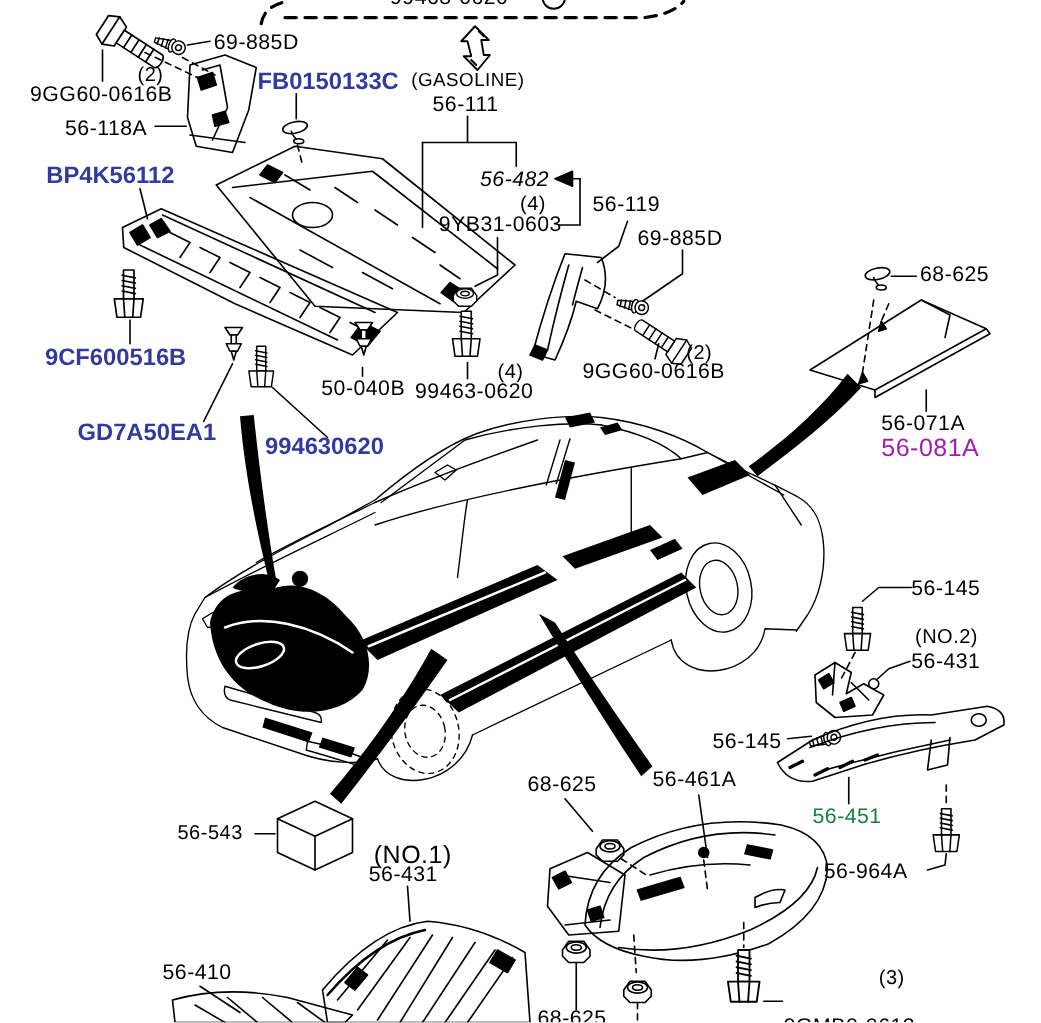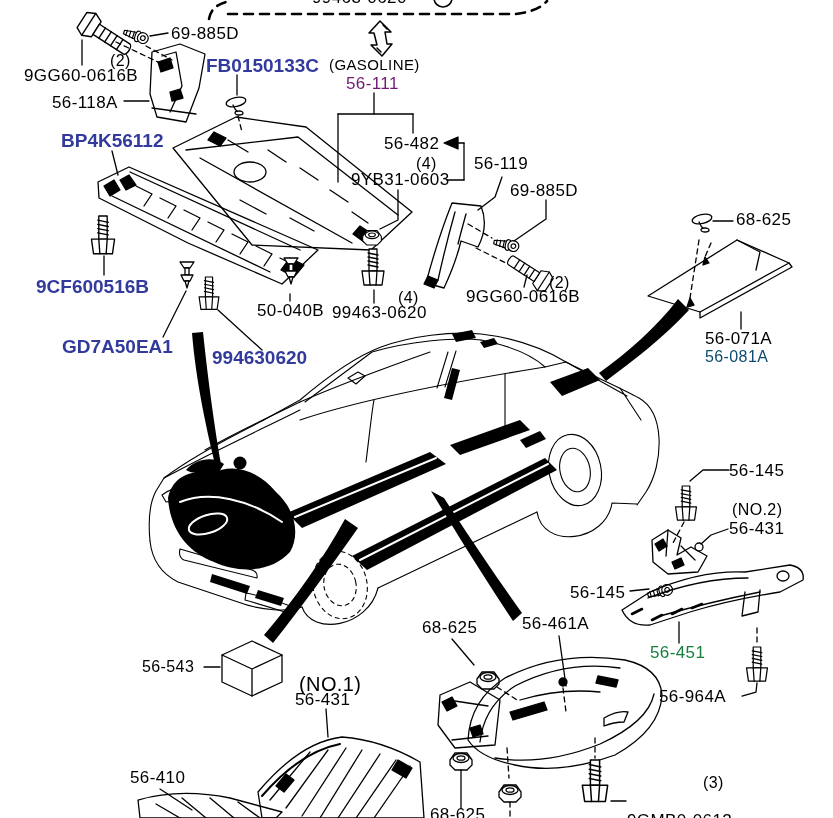--- a/index.html
+++ b/index.html
@@ -305,43 +305,43 @@
     <g>
       <path d="M138,800 Q180,788 230,798 L282,812 L276,818 L140,818 Z"></path>
       <path d="M156,804 L180,818 M182,798 L206,818 M210,798 L234,818 M238,802 L260,818"></path>
     </g>
     <line x1="160" y1="789" x2="192" y2="810"></line>
   </g>
 </svg>
 
 <div class="labels" id="labels-layer">
       <div class="lbl blue" style="left: 206px; top: 56px; font-size: 19px; color: rgb(50, 59, 156);">FB0150133C</div>
-      <div class="lbl blue" style="left: 37px; top: 131px; font-size: 19px; color: rgb(50, 59, 156); margin-left: 24px;">BP4K56112</div>
+      <div class="lbl blue" style="left: 37px; top: 131px; font-size: 19px; color: rgb(50, 59, 156);">BP4K56112</div>
       <div class="lbl blue" style="left: 36px; top: 277px; font-size: 19px; color: rgb(50, 59, 156);">9CF600516B</div>
       <div class="lbl blue" style="left: 62px; top: 337px; font-size: 19px; color: rgb(50, 59, 156);">GD7A50EA1</div>
       <div class="lbl blue" style="left: 212px; top: 348px; font-size: 19px; color: rgb(50, 59, 156);">994630620</div>
       <div class="lbl" style="left: 171px; top: 25px; font-size: 17px; color: rgb(0, 0, 0);">69-885D</div>
       <div class="lbl" style="left: 110px; top: 53px; font-size: 16px; color: rgb(0, 0, 0);">(2)</div>
       <div class="lbl" style="left: 24px; top: 67px; font-size: 17px; color: rgb(0, 0, 0);">9GG60-0616B</div>
       <div class="lbl" style="left: 52px; top: 94px; font-size: 17px; color: rgb(0, 0, 0);">56-118A</div>
       <div class="lbl" style="left: 329px; top: 57px; font-size: 15px; color: rgb(0, 0, 0);">(GASOLINE)</div>
-      <div class="lbl" style="left: 346px; top: 75px; font-size: 17px; color: #701a75;">56-111</div>
-      <div class="lbl" style="left: 384px; top: 135px; font-size: 17px; color: rgb(0, 0, 0);">56-482</div>
+      <div class="lbl" style="left: 346px; top: 75px; font-size: 17px; color: #000000;">56-111</div>
+      <div class="lbl" style="left: 384px; top: 135px; font-size: 17px; color: rgb(0, 0, 0); font-style: italic;">56-482</div>
       <div class="lbl" style="left: 416px; top: 156px; font-size: 16px; color: rgb(0, 0, 0);">(4)</div>
       <div class="lbl" style="left: 351px; top: 171px; font-size: 17px; color: rgb(0, 0, 0);">9YB31-0603</div>
       <div class="lbl" style="left: 474px; top: 155px; font-size: 17px; color: rgb(0, 0, 0);">56-119</div>
       <div class="lbl" style="left: 510px; top: 182px; font-size: 17px; color: rgb(0, 0, 0);">69-885D</div>
       <div class="lbl" style="left: 549px; top: 275px; font-size: 16px; color: rgb(0, 0, 0);">(2)</div>
       <div class="lbl" style="left: 466px; top: 288px; font-size: 17px; color: rgb(0, 0, 0);">9GG60-0616B</div>
       <div class="lbl" style="left: 398px; top: 290px; font-size: 16px; color: rgb(0, 0, 0);">(4)</div>
       <div class="lbl" style="left: 332px; top: 304px; font-size: 17px; color: rgb(0, 0, 0);">99463-0620</div>
       <div class="lbl" style="left: 257px; top: 302px; font-size: 17px; color: rgb(0, 0, 0);">50-040B</div>
       <div class="lbl" style="left: 736px; top: 211px; font-size: 17px; color: rgb(0, 0, 0);">68-625</div>
       <div class="lbl" style="left: 705px; top: 330px; font-size: 17px; color: rgb(0, 0, 0);">56-071A</div>
-      <div class="lbl" style="left: 705px; top: 349px; font-size: 16px; color: #0c4a6e;">56-081A</div>
+      <div class="lbl" style="left: 705px; top: 349px; font-size: 20px; color: #a21caf;">56-081A</div>
       <div class="lbl" style="left: 729px; top: 462px; font-size: 17px; color: rgb(0, 0, 0);">56-145</div>
       <div class="lbl" style="left: 732px; top: 502px; font-size: 16px; color: rgb(0, 0, 0);">(NO.2)</div>
       <div class="lbl" style="left: 729px; top: 520px; font-size: 17px; color: rgb(0, 0, 0);">56-431</div>
       <div class="lbl" style="left: 570px; top: 584px; font-size: 17px; color: rgb(0, 0, 0);">56-145</div>
       <div class="lbl" style="left: 650px; top: 644px; font-size: 17px; color: #15803d;">56-451</div>
       <div class="lbl" style="left: 659px; top: 688px; font-size: 17px; color: rgb(0, 0, 0);">56-964A</div>
       <div class="lbl" style="left: 422px; top: 619px; font-size: 17px; color: rgb(0, 0, 0);">68-625</div>
       <div class="lbl" style="left: 522px; top: 615px; font-size: 17px; color: rgb(0, 0, 0);">56-461A</div>
       <div class="lbl" style="left: 142px; top: 659px; font-size: 16px; color: rgb(0, 0, 0);">56-543</div>
       <div class="lbl" style="left: 299px; top: 674px; font-size: 20px; color: rgb(0, 0, 0);">(NO.1)</div>

